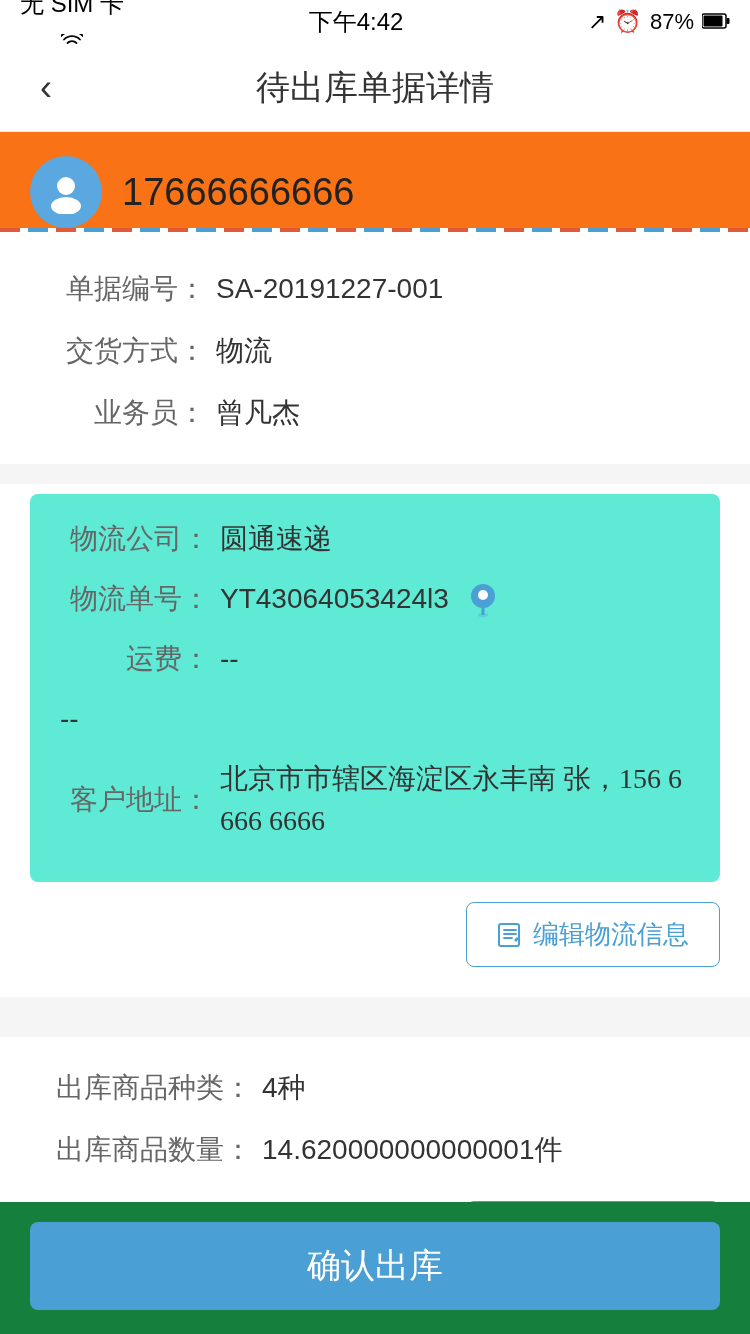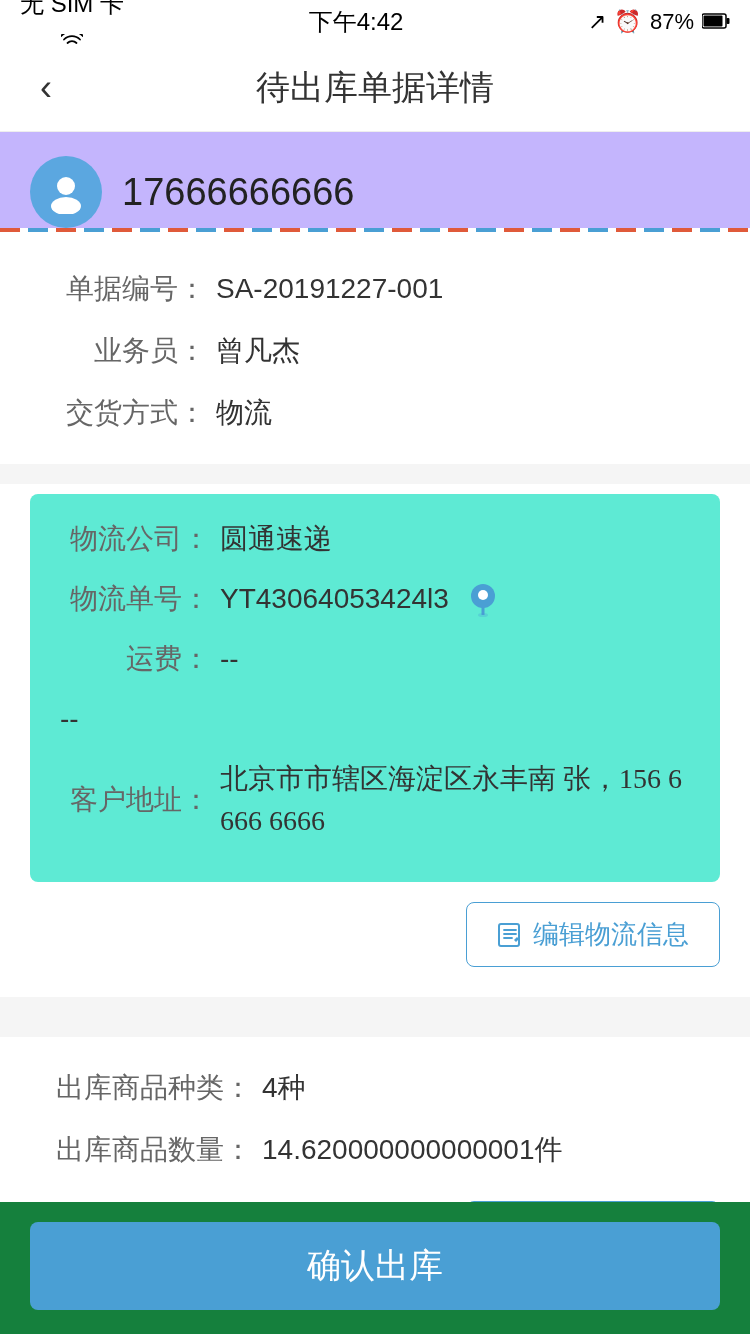--- a/index.html
+++ b/index.html
@@ -47,21 +47,21 @@
       position: absolute;
       left: 50%;
       transform: translateX(-50%);
       font-size: 34px;
       font-weight: 500;
       color: #333;
     }
 
     
     .phone-header {
-      background: #c4b5fd;
+      background: #f97316;
       padding: 24px 30px 0 30px;
       display: flex;
       align-items: center;
       gap: 20px;
     }
     .avatar-circle {
       width: 72px;
       height: 72px;
       border-radius: 50%;
       background: #5ba7e0;
@@ -268,26 +268,26 @@
 <div class="dashed-divider">
   <div class="dashed-line"></div>
 </div>
 
 <div class="card">
   <div class="info-row">
     <span class="info-label">单据编号：</span>
     <span class="info-value">SA-20191227-001</span>
   </div>
   <div class="info-row">
+    <span class="info-label">交货方式：</span>
+    <span class="info-value">物流</span>
+  </div>
+  <div class="info-row">
     <span class="info-label">业务员：</span>
     <span class="info-value">曾凡杰</span>
-  </div>
-  <div class="info-row">
-    <span class="info-label">交货方式：</span>
-    <span class="info-value">物流</span>
   </div>
 </div>
 
 <div class="card" style="padding-top: 10px;">
   <div class="logistics-card">
     <div class="logistics-row">
       <span class="logistics-label">物流公司：</span>
       <span class="logistics-value">圆通速递</span>
     </div>
     <div class="logistics-row">

